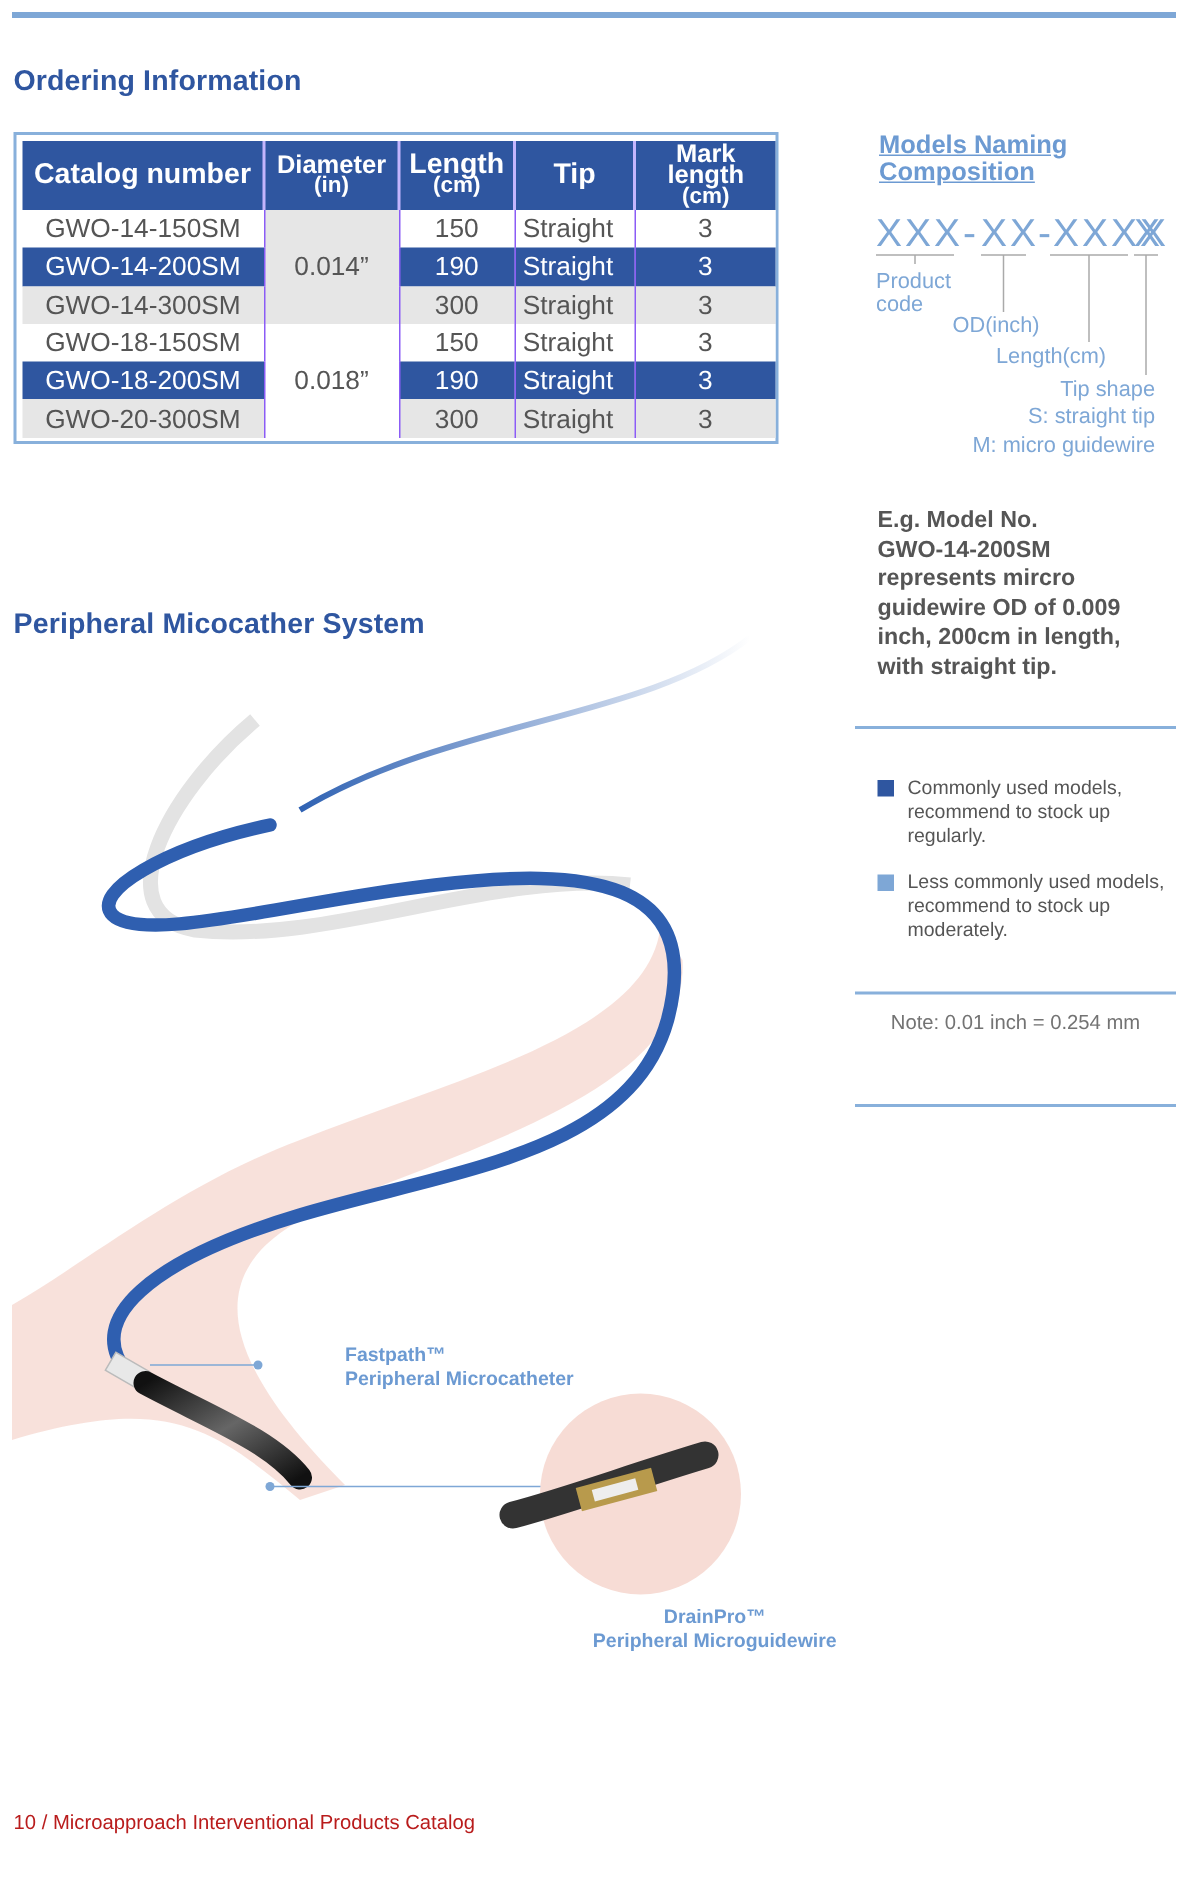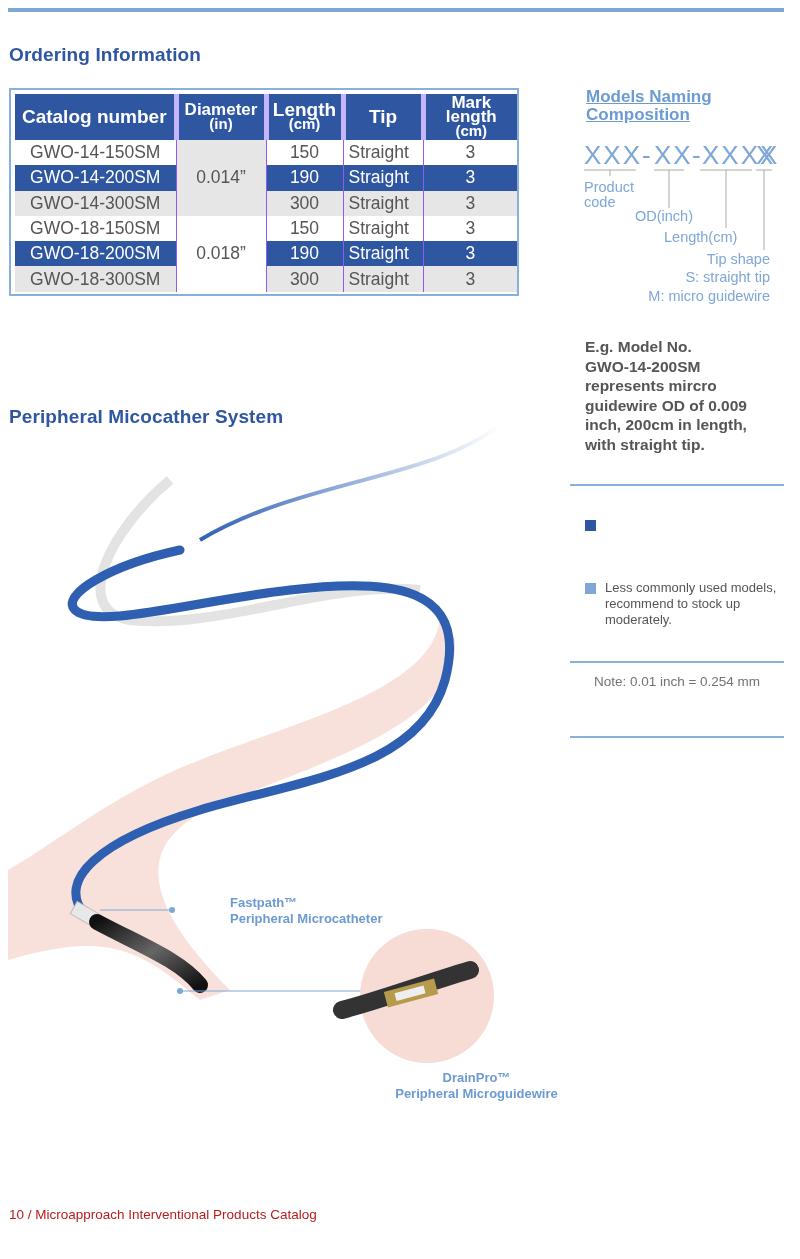--- a/index.html
+++ b/index.html
@@ -7,21 +7,21 @@
          font-family: "Liberation Sans", "DejaVu Sans", sans-serif; }
   .top-rule { position: absolute; left: 8px; top: 8px; width: 776px; height: 4px; background: #7ea7d6; }
   .section-title { position: absolute; left: 9px; font-weight: bold; color: #2f56a0; font-size: 19px; margin: 0; letter-spacing: 0.1px; }
   #t1 { top: 44px; }
   #t2 { top: 406px; }
 
   
   .table-wrap { position: absolute; left: 9px; top: 88px; width: 510px; height: 208px;
                 border: 2px solid #88b0db; box-sizing: border-box; padding: 4px 4px; background:#fff; }
   table { border-collapse: collapse; width: 502px; table-layout: fixed; }
-  th { background: #2f56a0; color: #fff; font-weight: bold; border-right: 5px solid #c4b5fd; height: 46px; padding: 0; line-height: 14px; }
+  th { background: #2f56a0; color: #fff; font-weight: bold; border-right: 2px solid #c4b5fd; height: 46px; padding: 0; line-height: 14px; }
   th:last-child { border-right: none; }
   th .main { font-size: 17px; display:block; }
   th .sub { font-size: 15px; display:block; }
   th.single { font-size: 19px; }
   td { height: 25.3px; padding: 0; text-align: center; font-size: 17.5px; color: #555; border-right: 1px solid #8b5cf6; }
   td:last-child { border-right:none; }
   tr.white td { background: #ffffff; }
   tr.dark td { background: #2f56a0; color: #ffffff; }
   tr.grey td { background: #e6e6e6; }
   td.diam { background: #e6e6e6 !important; color: #555 !important; }
@@ -105,21 +105,21 @@
         <td class="tip">Straight</td>
         <td>3</td>
       </tr>
       <tr class="dark">
         <td>GWO-18-200SM</td>
         <td>190</td>
         <td class="tip">Straight</td>
         <td>3</td>
       </tr>
       <tr class="grey">
-        <td>GWO-18-300SM</td>
+        <td>GWO-20-300SM</td>
         <td>300</td>
         <td class="tip">Straight</td>
         <td>3</td>
       </tr>
     </tbody>
   </table>
 </div>
 
 <h3 class="naming-title">
   <span>Models Naming</span><br>
@@ -162,20 +162,21 @@
   <span>represents mircro</span><br>
   <span>guidewire OD of 0.009</span><br>
   <span>inch, 200cm in length,</span><br>
   <span>with straight tip.</span>
 </div>
 
 <div class="rule" style="top:484px"></div>
 
 <div class="legend" style="top:517px; height:50px">
   <span class="sw" style="background:#2f56a0"></span>
+  <span class="txt">Commonly used models, recommend to stock up regularly.</span>
 </div>
 <div class="legend" style="top:580px; height:50px">
   <span class="sw" style="background:#7ea7d6"></span>
   <span class="txt">Less commonly used models, recommend to stock up moderately.</span>
 </div>
 
 <div class="rule" style="top:661px"></div>
 <div class="note">Note: 0.01 inch = 0.254 mm</div>
 <div class="rule" style="top:736px"></div>
 

